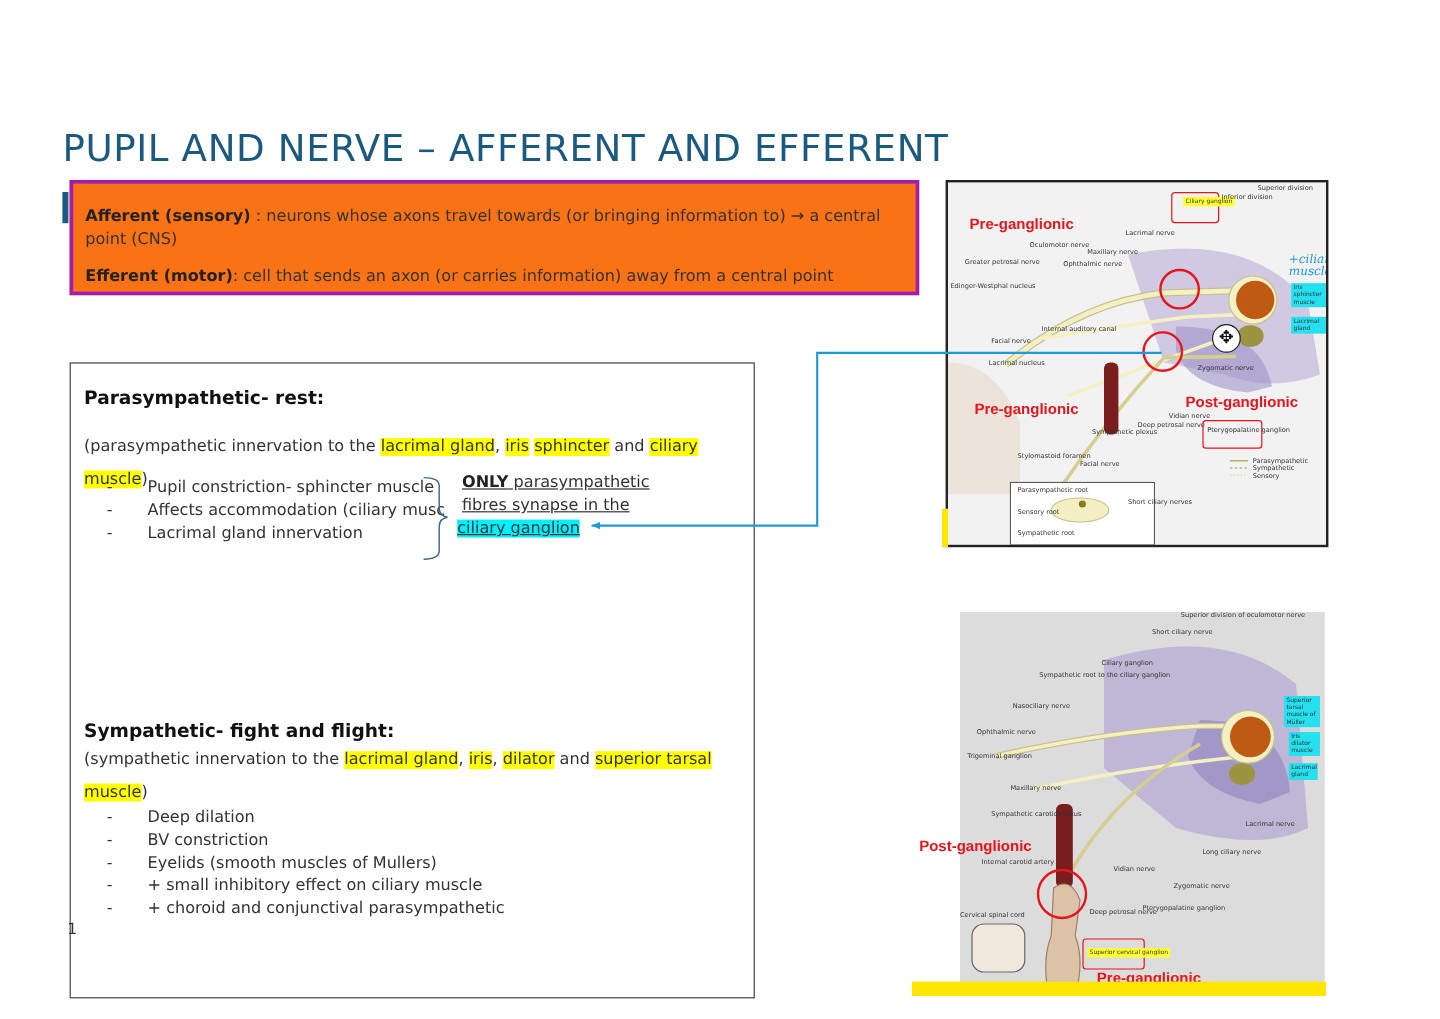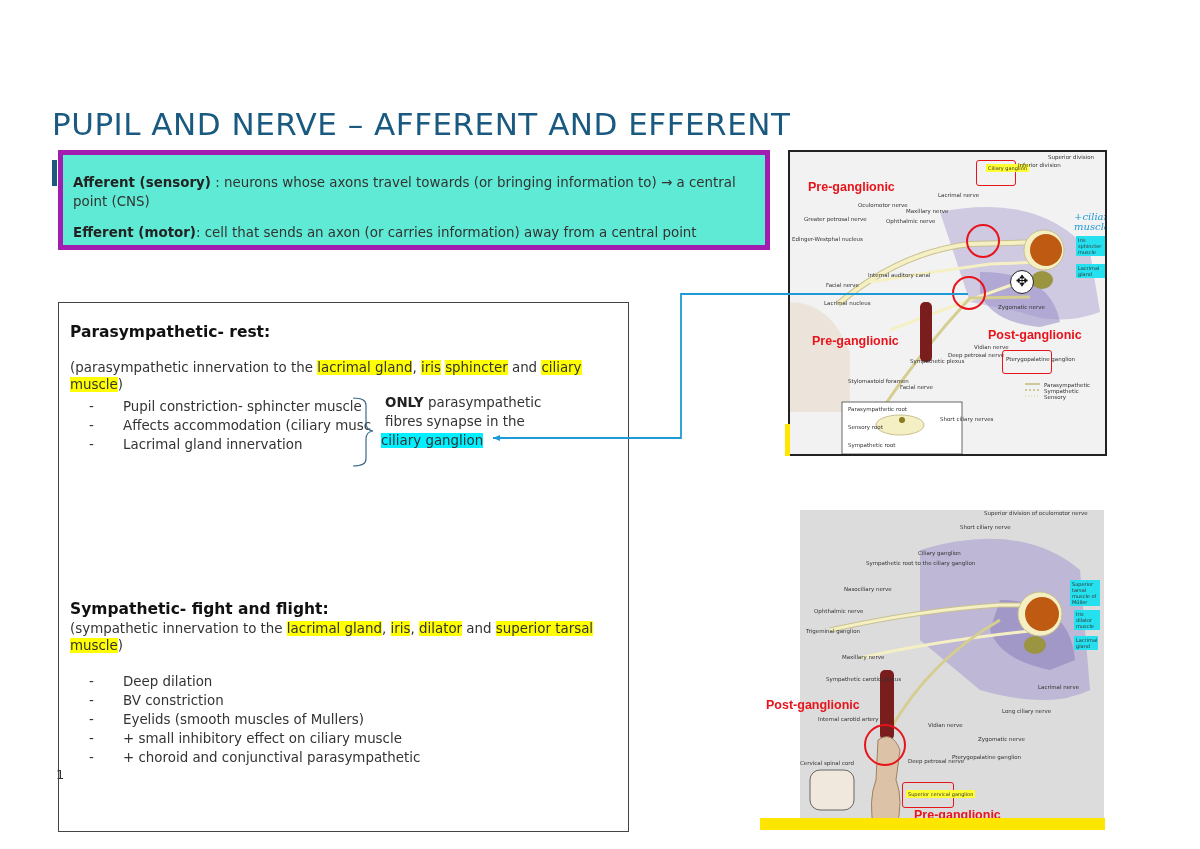--- a/index.html
+++ b/index.html
@@ -3,35 +3,35 @@
 <meta charset="utf-8">
 <style>
   html, body { margin:0; padding:0; }
   body { width:1200px; height:849px; background:#ffffff; position:relative; overflow:hidden;
          font-family:"DejaVu Sans", sans-serif; color:#333; }
   .abs { position:absolute; }
 
   .title { left:52px; top:106px; font-size:31px; color:#1a5a80; letter-spacing:0.5px; white-space:nowrap; font-family:"DejaVu Sans", sans-serif; }
   .title-underbar { left:52px; top:160px; width:5px; height:26px; background:#1a5a80; }
 
-  .def-box { left:58px; top:150px; width:702px; height:90px; border:5px solid #a21caf; background:#5eead4; overflow:hidden; font-size:13.4px; line-height:19px; }
+  .def-box { left:58px; top:150px; width:702px; height:90px; border:3px solid #a21caf; background:#f97316; overflow:hidden; font-size:13.4px; line-height:19px; }
   .def-box .inner { padding:18px 10px 0 10px; }
   .def-box p { margin:0 0 12px 0; }
   .def-box b { color:#222; }
 
   .main-box { left:58px; top:302px; width:569px; height:528px; border:1px solid #444; background:#fff; }
   .sec-head { font-weight:bold; font-size:15.5px; color:#111; position:absolute; left:11px; }
-  .para { position:absolute; left:11px; font-size:13.4px; line-height:17px; width:550px; }
+  .para { position:absolute; left:11px; font-size:13.4px; line-height:27px; width:550px; }
   .hl { background:#ffff00; }
   .hl-cyan { background:#00f0ff; }
   ul.dash { list-style:none; margin:0; padding:0; position:absolute; left:28px; font-size:13.4px; line-height:19px; }
   ul.dash li { position:relative; padding-left:36px; white-space:nowrap; }
   ul.dash li::before { content:"-"; position:absolute; left:2px; }
 
-  .note { position:absolute; left:385px; top:393px; font-size:13.4px; line-height:19px; white-space:nowrap; }
+  .note { position:absolute; left:385px; top:393px; font-size:13.4px; line-height:19px; white-space:nowrap;text-decoration:underline; }
   .brace { position:absolute; left:352px; top:397px; width:22px; height:70px; }
 
   .pagenum { left:56px; top:767px; font-size:13px; color:#333; }
 
   .connector { position:absolute; left:0; top:0; width:1200px; height:849px; pointer-events:none; }
 
   .fig { position:absolute; overflow:hidden; }
   .fig1 { left:788px; top:150px; width:319px; height:306px; background:#f2f2f2; border:2px solid #222; box-sizing:border-box; }
   .fig2 { left:800px; top:510px; width:304px; height:320px; background:#dcdcdc; }
   .yellow-bar1 { left:785px; top:424px; width:5px; height:32px; background:#ffe600; }

